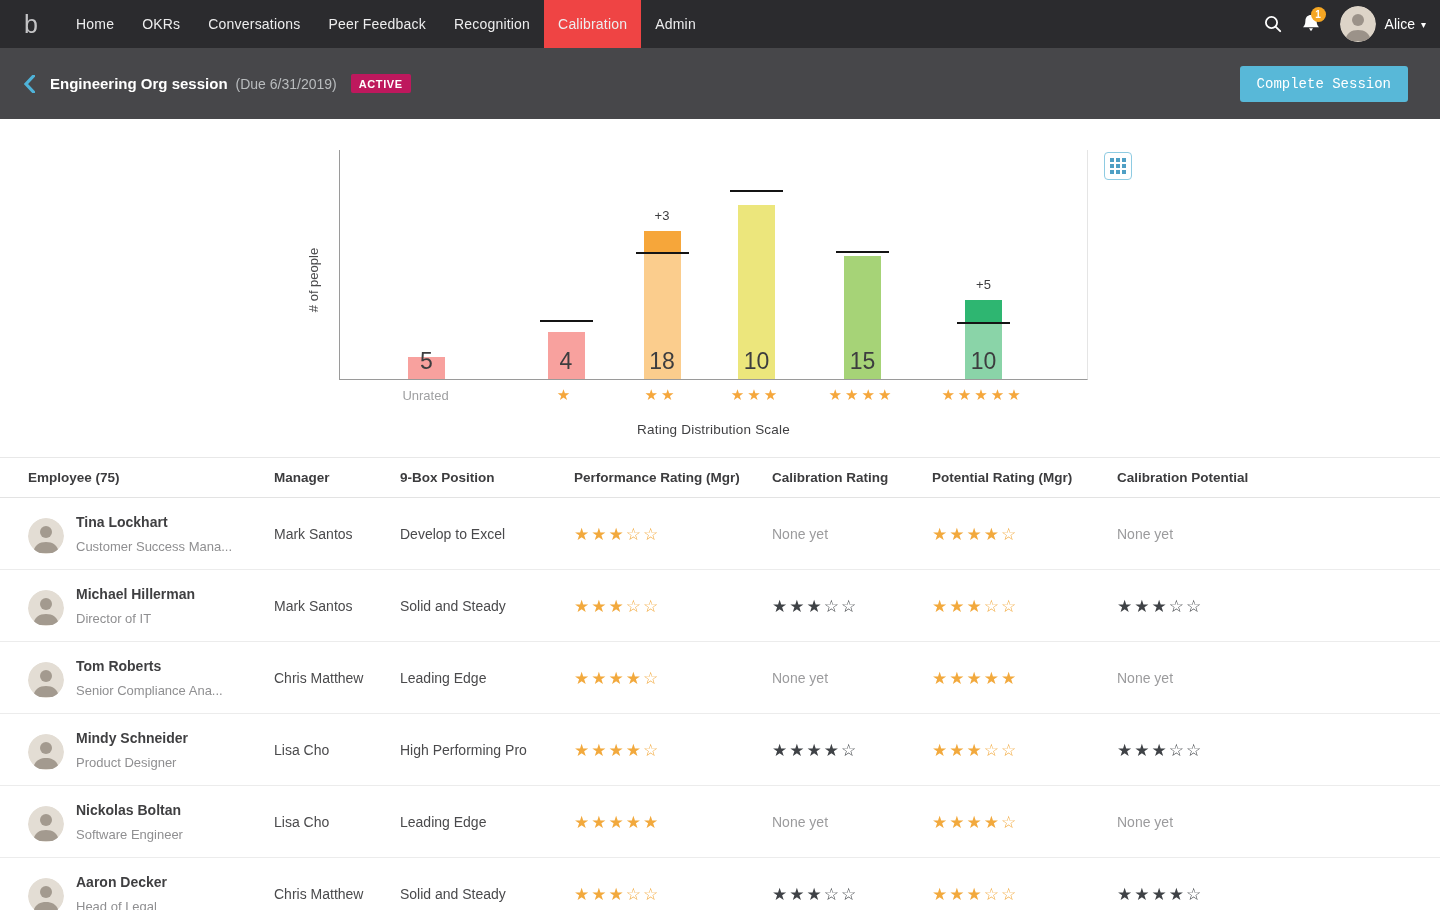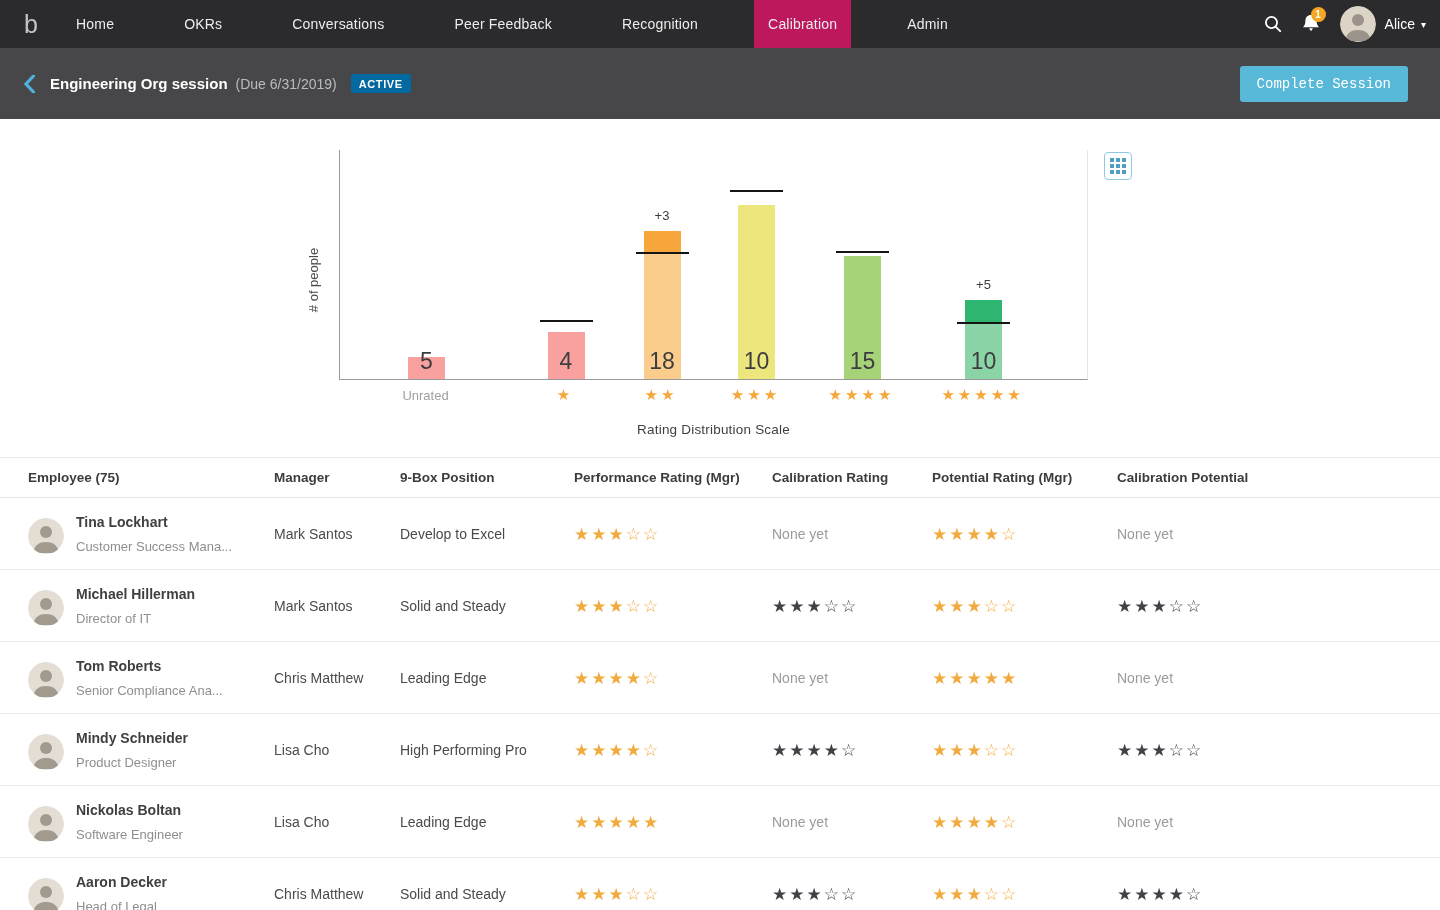--- a/index.html
+++ b/index.html
@@ -3,42 +3,42 @@
 <meta charset="utf-8">
 <style>
   * { margin:0; padding:0; box-sizing:border-box; }
   html,body { width:1440px; height:910px; overflow:hidden; background:#fff;
     font-family:"Liberation Sans", sans-serif; }
 
   
   .topnav { height:48px; background:#2b2b2e; display:flex; align-items:stretch; position:relative; z-index:3; }
   .logo { width:62px; display:flex; align-items:center; justify-content:center;
     color:#c4c4c6; font-size:25px; font-weight:300; cursor:pointer; }
-  .nav-items { display:flex; align-items:stretch;gap:42px; }
+  .nav-items { display:flex; align-items:stretch; }
   .nav-item { color:#ededee; font-size:14px; padding:0 14px; display:flex; align-items:center;
     cursor:pointer; letter-spacing:.2px; }
-  .nav-item.active { background:#be185d; }
+  .nav-item.active { background:#ef4444; }
   .nav-right { margin-left:auto; display:flex; align-items:center; padding-right:14px; }
   .icon-btn { width:38px; height:48px; display:flex; align-items:center; justify-content:center;
     position:relative; cursor:pointer; }
   .badge { position:absolute; top:7px; right:4px; min-width:15px; height:15px; border-radius:50%;
     background:#f5a623; color:#fff; font-size:10px; font-weight:700; display:flex;
     align-items:center; justify-content:center; }
   .avatar { width:36px; height:36px; border-radius:50%; overflow:hidden; flex:0 0 auto; }
   .nav-avatar { margin:0 9px 0 10px; cursor:pointer; }
   .user-name { color:#fff; font-size:14px; margin-right:6px; cursor:pointer; }
   .caret { color:#fff; font-size:10px; cursor:pointer; }
 
   
   .subheader { height:71px; background:#47474a; display:flex; align-items:center; padding:0 32px 0 18px;justify-content:center; }
   .back-btn { width:22px; height:24px; display:flex; align-items:center; justify-content:center;
     cursor:pointer; margin-right:10px; }
   .session-title { color:#fff; font-size:15px; font-weight:700; }
   .session-due { color:#b9bcbe; font-size:14px; margin-left:8px; }
-  .status-badge { background:#0369a1; color:#fff; font-size:11px; font-weight:700;
+  .status-badge { background:#be185d; color:#fff; font-size:11px; font-weight:700;
     letter-spacing:.6px; padding:4px 8px 3px; border-radius:2px; margin-left:14px; }
   .complete-btn { margin-left:auto; background:#58b8d8; border:none; color:#fff; font-size:14px;
     font-family:Liberation Mono, monospace; padding:10px 17px; border-radius:3px; cursor:pointer; }
 
   
   .chart-wrap { position:relative; height:330px; background:#fff; }
   .plot { position:absolute; left:339px; top:31px; width:749px; height:230px;
     border-left:1px solid #9a9a9a; border-bottom:1px solid #9a9a9a; border-right:1px solid #e5e5e5; }
   .bar { position:absolute; bottom:0; width:37px; }
   .bar .over { position:absolute; top:0; left:0; width:100%; }

